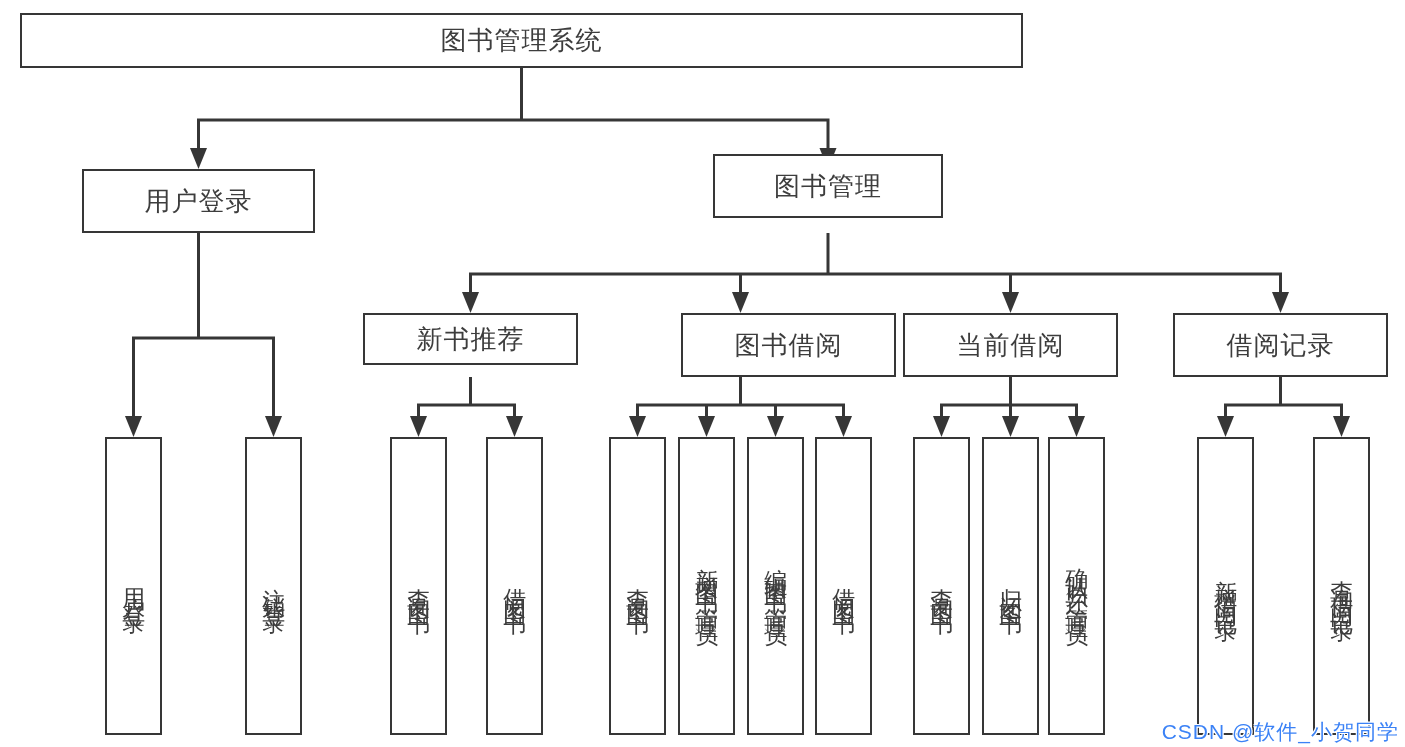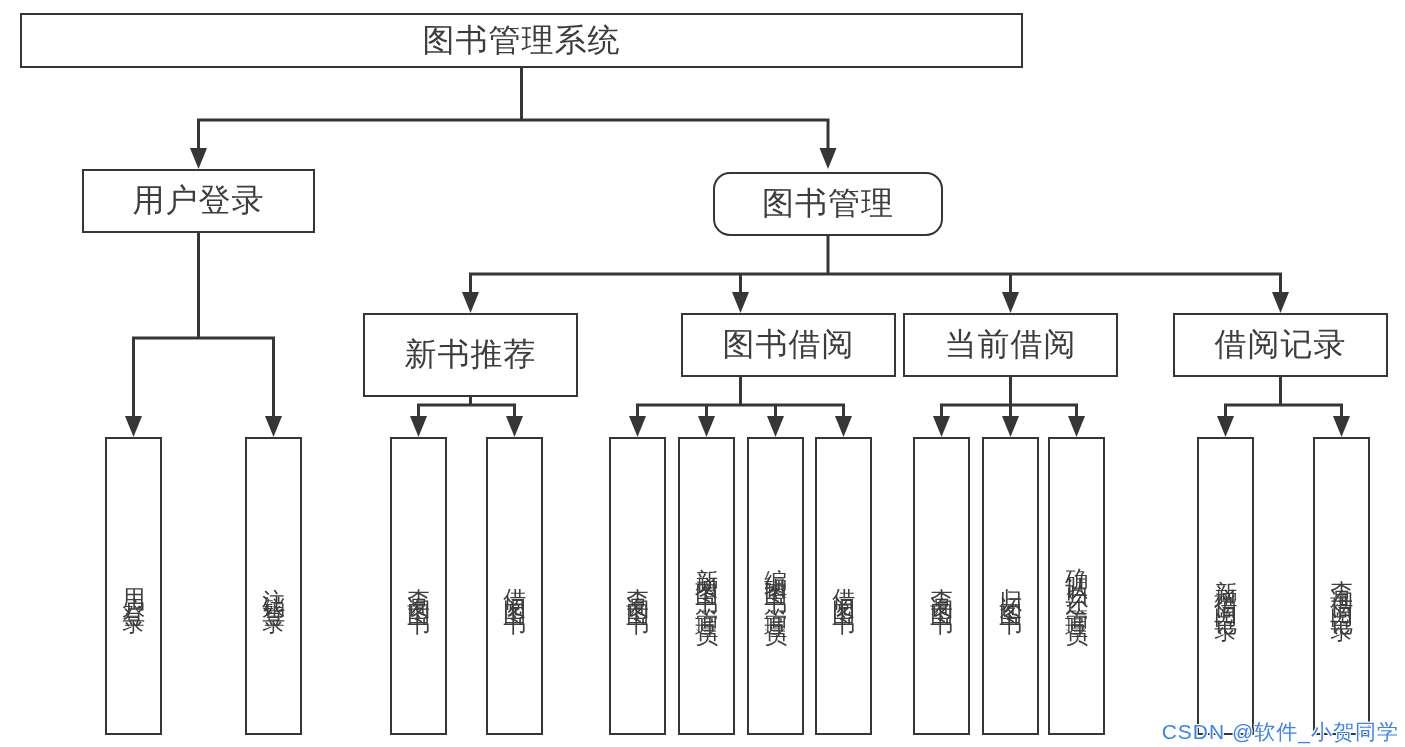--- a/index.html
+++ b/index.html
@@ -12,25 +12,25 @@
   }
   #connectors{position:absolute;left:0;top:0;width:1405px;height:747px;}
   .box{
     position:absolute;
     background:#ffffff;
     border:2px solid #363636;
     box-sizing:border-box;
     display:flex;align-items:center;justify-content:center;
     color:#3d3d3d;
   }
-  .box.h{font-size:32px;letter-spacing:1px;white-space:nowrap;}
+  .box.h{font-size:26px;letter-spacing:1px;white-space:nowrap;}
   .n-root{left:20px;top:13px;width:1003px;height:55px;font-size:27px;}
   .n-login{left:82px;top:169px;width:233px;height:64px;}
-  .n-mgmt{left:713px;top:172px;width:230px;height:64px;border-radius:17px;}
-  .n-rec{left:363px;top:313px;width:215px;height:84px;}
+  .n-mgmt{left:713px;top:154px;width:230px;height:64px;}
+  .n-rec{left:363px;top:313px;width:215px;height:52px;}
   .n-borrow{left:633px;top:313px;width:215px;height:64px;margin-left:48px;}
   .n-current{left:903px;top:313px;width:215px;height:64px;}
   .n-record{left:1173px;top:313px;width:215px;height:64px;}
   .leaf{top:437px;width:57px;height:298px;}
   .leaf .vtxt{
     writing-mode:vertical-rl;
     text-orientation:mixed;
     font-size:23px;
     letter-spacing:8px;
     line-height:1.1;

